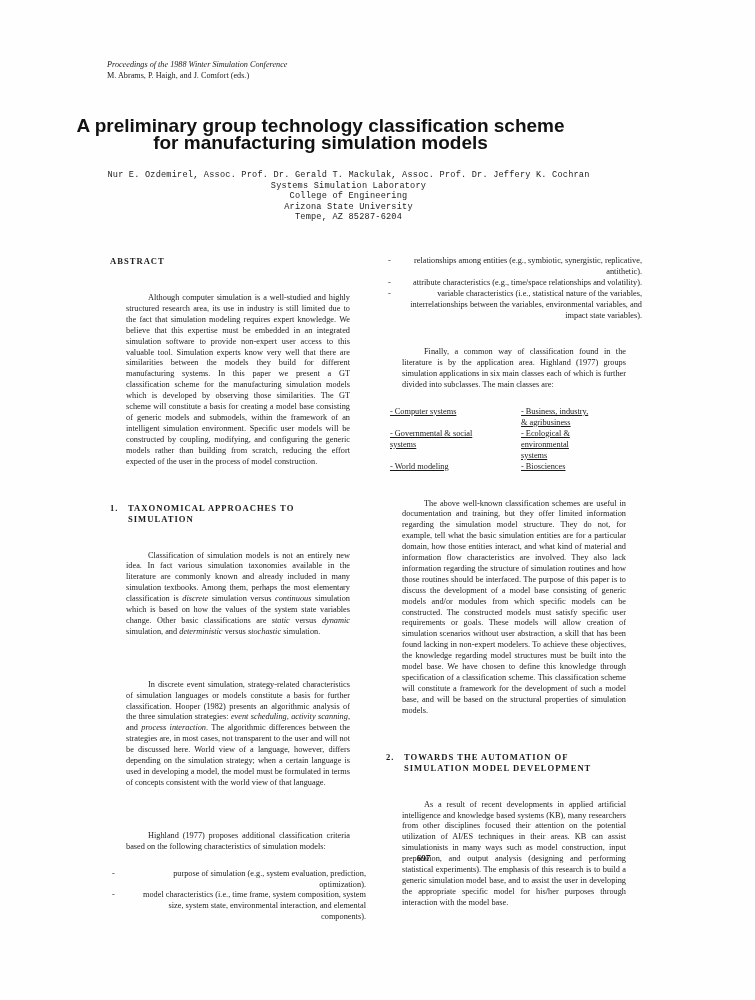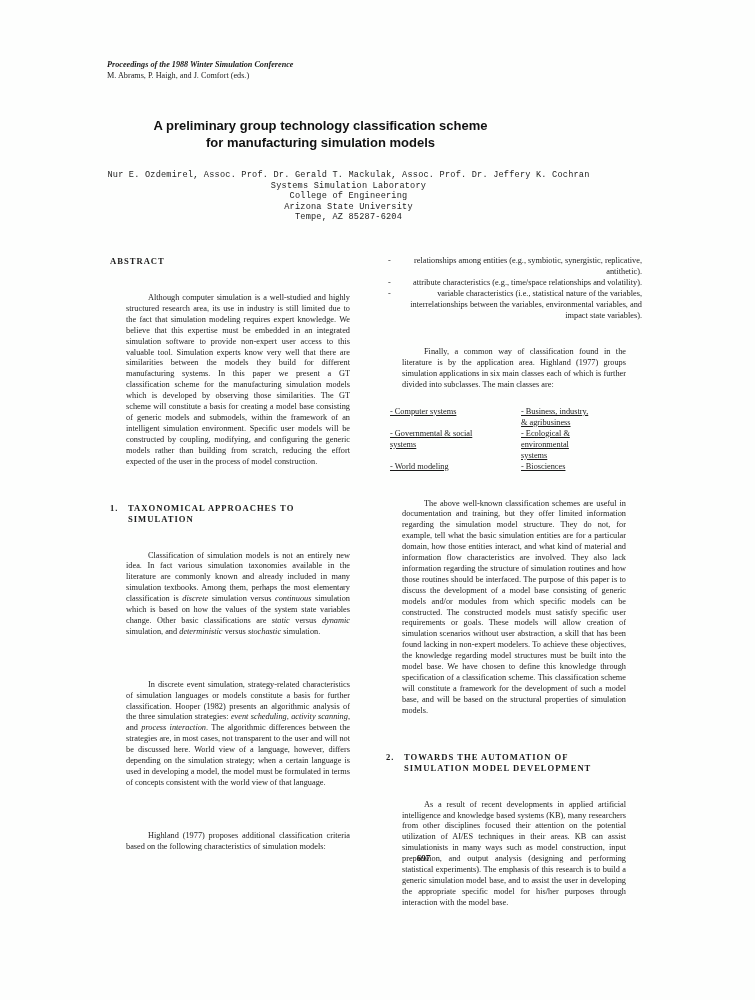--- a/index.html
+++ b/index.html
@@ -1,22 +1,22 @@
 <!DOCTYPE html>
 <html><head>
 <meta charset="utf-8">
 <style>
   html, body { margin:0; padding:0; }
   body { width:755px; height:1000px; background:#fdfefd; position:relative; overflow:hidden;
          font-family:"Liberation Serif", "DejaVu Serif", serif; color:#1a1a1a; }
   .hdr { position:absolute; left:107px; top:60px; font-size:8.2px; line-height:10.5px; }
-  .hdr .l1 { font-style:italic;font-weight:bold; }
+  .hdr .l1 { font-style:italic; }
   .title { position:absolute; left:0; width:641px; top:117px; text-align:center;
            font-family:"Liberation Sans", "DejaVu Sans", sans-serif; font-weight:bold;
-           font-size:13px; line-height:17px; color:#111; }
+           font-size:19px; line-height:17px; color:#111; }
   .authors { position:absolute; left:0; width:697px; top:170px; text-align:center;
              font-family:"Liberation Mono", "DejaVu Sans Mono", monospace; font-size:8.6px;
              line-height:10.6px; letter-spacing:0.2px; color:#222; }
   .col { position:absolute; width:256px; font-size:8.3px; line-height:10.9px; text-align:justify; }
   .colL { left:110px; top:256px; }
   .colR { left:386px; top:256px; }
   .h { font-weight:bold; letter-spacing:1px; font-size:8.6px; line-height:11px; text-align:left; }
   p { margin:16px; text-indent:22px; }
   .sp { height:10px; }
   .sp2 { height:19px; }
@@ -63,20 +63,24 @@
   <div class="h">
     <div><span class="hnum">1.</span><span>TAXONOMICAL APPROACHES TO</span></div>
     <div class="hind">SIMULATION</div>
   </div>
   <div class="sp"></div>
   <p><span>Classification of simulation models is not an entirely new idea. In fact various simulation taxonomies available in the literature are commonly known and already included in many simulation textbooks. Among them, perhaps the most elementary classification is </span><em>discrete</em><span> simulation versus </span><em>continuous</em><span> simulation which is based on how the values of the system state variables change. Other basic classifications are </span><em>static</em><span> versus </span><em>dynamic</em><span> simulation, and </span><em>deterministic</em><span> versus </span><em>stochastic</em><span> simulation.</span></p>
   <div class="sp"></div>
   <p><span>In discrete event simulation, strategy-related characteristics of simulation languages or models constitute a basis for further classification. Hooper (1982) presents an algorithmic analysis of the three simulation strategies: </span><em>event scheduling</em><span>, </span><em>activity scanning</em><span>, and </span><em>process interaction</em><span>. The algorithmic differences between the strategies are, in most cases, not transparent to the user and will not be discussed here. World view of a language, however, differs depending on the simulation strategy; when a certain language is used in developing a model, the model must be formulated in terms of concepts consistent with the world view of that language.</span></p>
   <div class="sp"></div>
   <p>Highland (1977) proposes additional classification criteria based on the following characteristics of simulation models:</p>
+  <ul class="bullets-l">
+    <li>purpose of simulation (e.g., system evaluation, prediction, optimization).</li>
+    <li>model characteristics (i.e., time frame, system composition, system size, system state, environmental interaction, and elemental components).</li>
+  </ul>
 </div>
 
 <div class="col colR">
   <ul class="bullets-r">
     <li>relationships among entities (e.g., symbiotic, synergistic, replicative, antithetic).</li>
     <li>attribute characteristics (e.g., time/space relationships and volatility).</li>
     <li>variable characteristics (i.e., statistical nature of the variables, interrelationships between the variables, environmental variables, and impact state variables).</li>
   </ul>
   <div class="sp"></div>
   <p>Finally, a common way of classification found in the literature is by the application area. Highland (1977) groups simulation applications in six main classes each of which is further divided into subclasses. The main classes are:</p>

